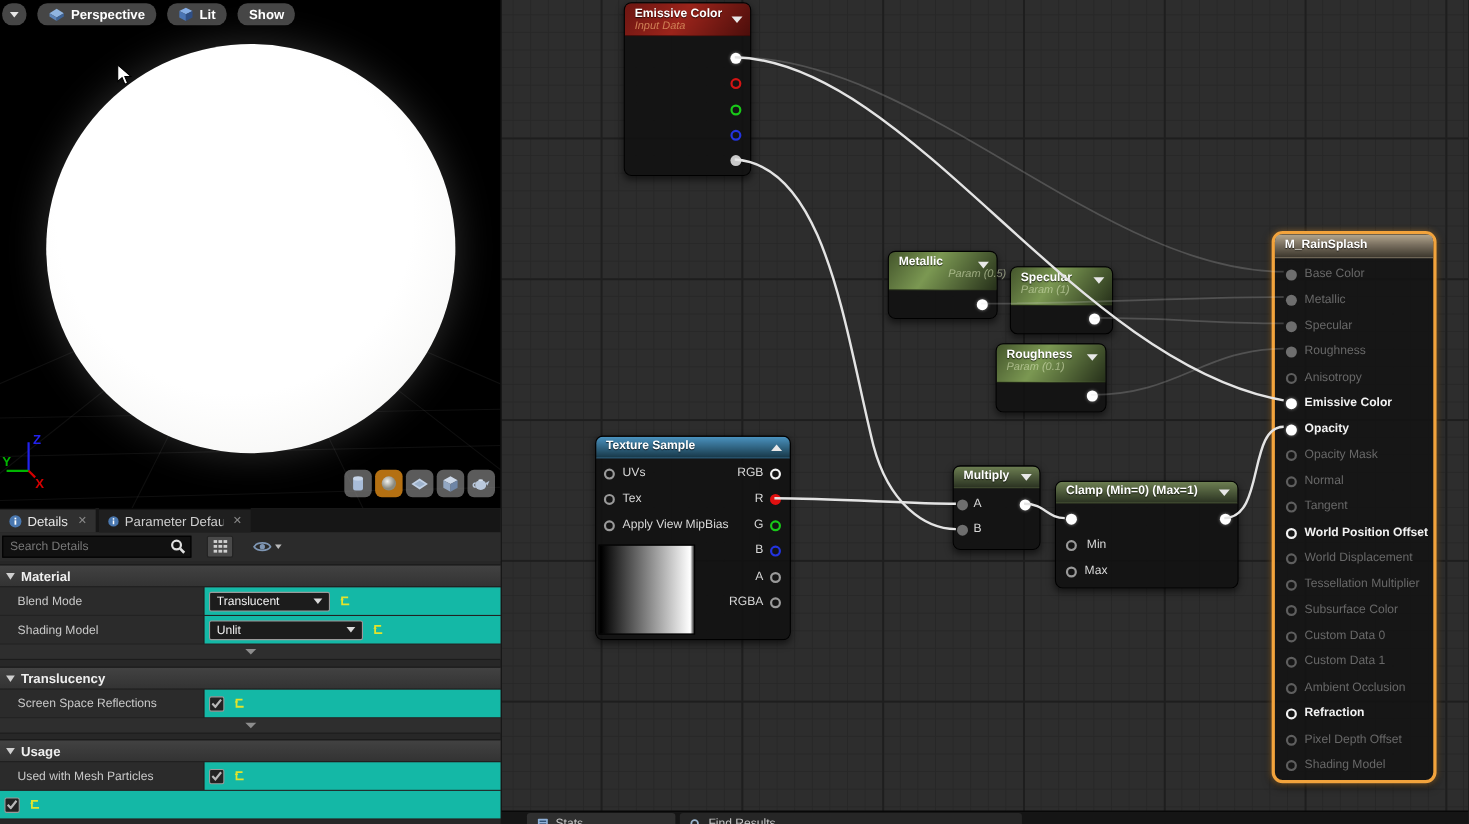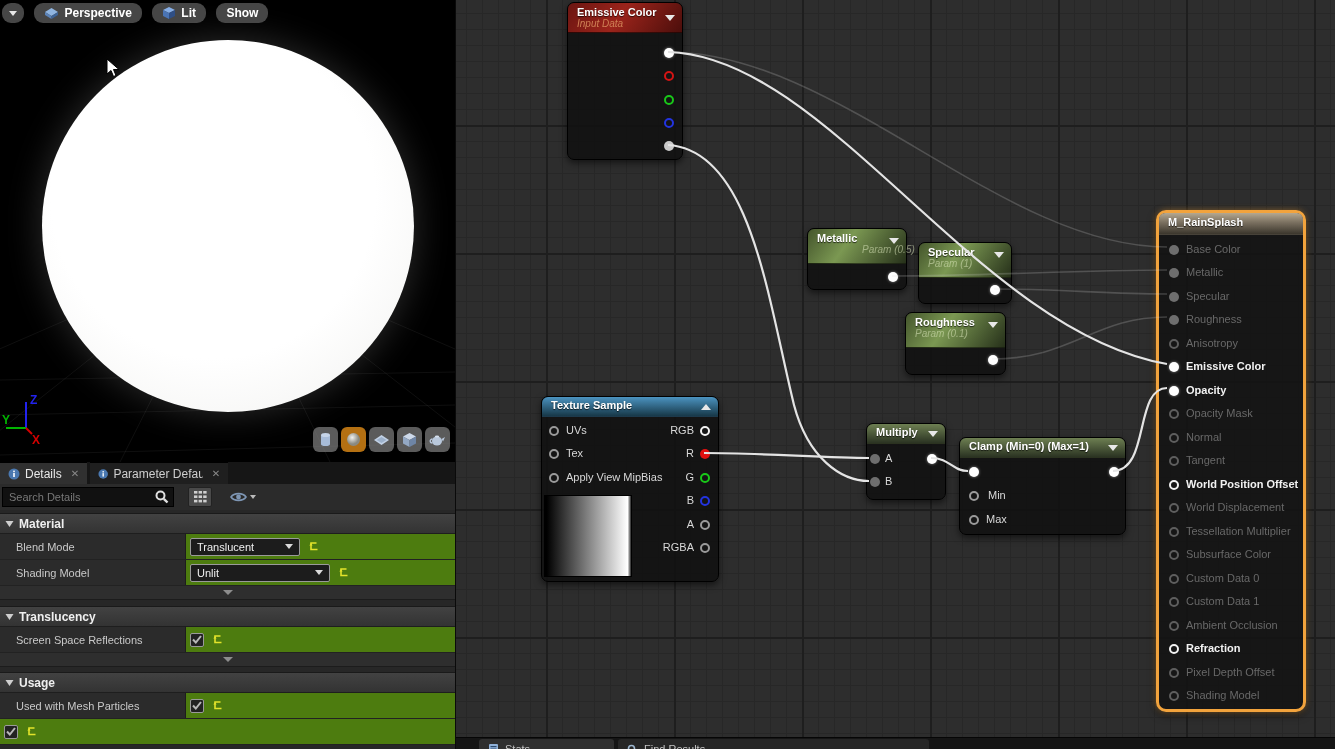--- a/index.html
+++ b/index.html
@@ -78,21 +78,21 @@
   .search-input { flex:0 0 362px; height:20px; background:#111; border:1px solid #000; color:#d0d0d0;
                   font-size:11px; padding:0 22px 0 6px; font-family:inherit; }
   .search-input::placeholder { color:#787878; }
   .tool-btn { width:24px; height:20px; background:#3f3f3f; border:1px solid #222; border-radius:2px;
               display:flex; align-items:center; justify-content:center; }
   .sec-hdr { height:21px; background:linear-gradient(180deg,#424242,#333333); border-top:1px solid #1a1a1a;
              border-bottom:1px solid #1e1e1e; display:flex; align-items:center; padding-left:5px; gap:5px; }
   .sec-hdr span { font-size:12px; font-weight:bold; color:#efefef; }
   .prop-row { height:26px; display:flex; align-items:center; border-bottom:1px solid #222; background:#2b2b2b; }
   .prop-name { width:186px; padding-left:16px; font-size:11px; color:#c9c9c9; border-right:1px solid #1d1d1d; height:100%; display:flex; align-items:center; }
-  .prop-val { flex:1; display:flex; align-items:center; gap:8px; padding-left:4px; background:#4d7c0f; height:100%;text-align:right; }
+  .prop-val { flex:1; display:flex; align-items:center; gap:8px; padding-left:4px; background:#14b8a6; height:100%;text-align:right; }
   .combo { height:18px; background:#1c1c1c; border:1px solid #9a9a9a; border-radius:2px; color:#efefef;
            font-size:11px; display:flex; align-items:center; justify-content:space-between; padding:0 6px; }
   .combo .cc { width:0; height:0; border:4px solid transparent; border-top:5px solid #dadada; border-bottom:none; }
   .checkbox { width:14px; height:14px; background:#222; border:1px solid #9a9a9a; border-radius:2px;
               display:flex; align-items:center; justify-content:center; }
   .adv-expander { height:14px; background:#2e2e2e; border-bottom:1px solid #1c1c1c; display:flex; align-items:center; justify-content:center; }
   .adv-expander .g { width:0;height:0;border:5px solid transparent;border-top:5px solid #8d8d8d;border-bottom:none; }
 
   
   .btab { position:absolute; height:18px; border-radius:3px 3px 0 0; display:flex; align-items:center;

